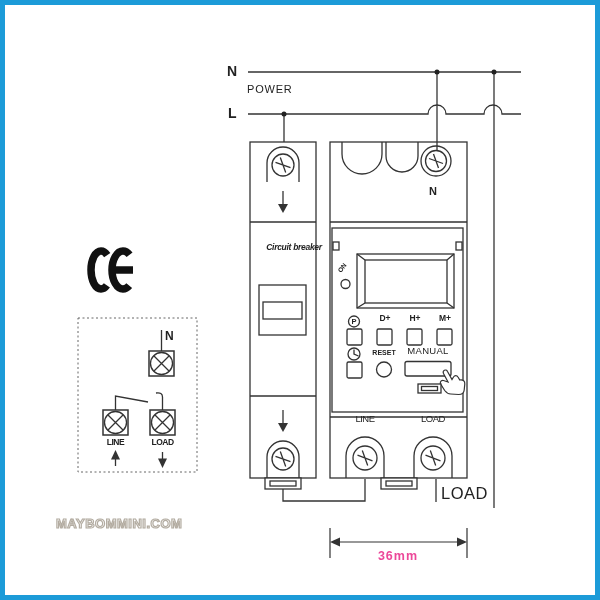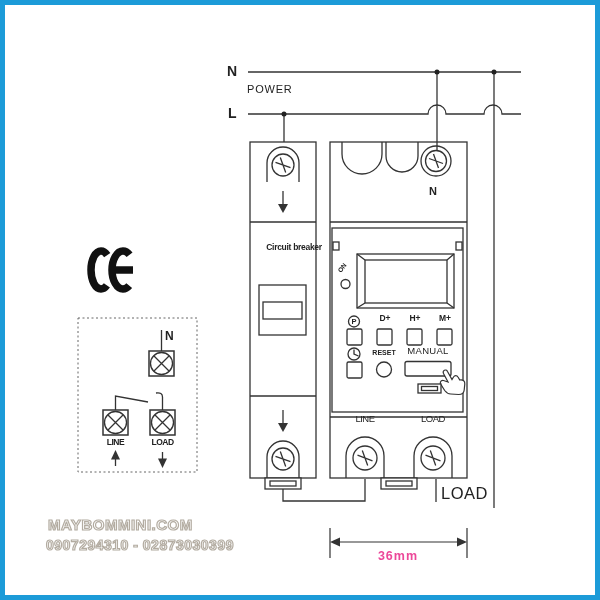--- a/index.html
+++ b/index.html
@@ -181,38 +181,37 @@
         <ellipse cx="123" cy="270" rx="11" ry="19" stroke-dasharray="63 32.8" stroke-dashoffset="79.4"></ellipse>
         <path d="M115 270 H133"></path>
       </g>
     </g>
   </svg>
 
   <div class="lbl" style="left:227px;top:64px;font-size:14px;font-weight:bold;">N</div>
   <div class="lbl" style="left:247px;top:84px;font-size:11px;letter-spacing:.8px;">POWER</div>
   <div class="lbl" style="left:228px;top:106px;font-size:14px;font-weight:bold;">L</div>
 
-  <div class="lbl c" style="left:250px;top:243px;width:88px;font-size:8.5px;font-weight:600;letter-spacing:-.3px;">Circuit breaker</div>
+  <div class="lbl c" style="left:250px;top:243px;width:88px;font-size:8.5px;font-weight:600;letter-spacing:-.3px;font-style:italic;">Circuit breaker</div>
 
   <div class="lbl" style="left:429px;top:186px;font-size:11px;font-weight:600;">N</div>
   <div class="lbl" style="left:337px;top:270px;font-size:6.5px;font-weight:bold;transform:rotate(-52deg);transform-origin:left top;">ON</div>
   <div class="lbl c" style="left:350px;top:318px;width:8px;font-size:7.5px;font-weight:bold;">P</div>
   <div class="lbl c" style="left:376px;top:314px;width:18px;font-size:8.5px;font-weight:bold;">D+</div>
   <div class="lbl c" style="left:406px;top:314px;width:18px;font-size:8.5px;font-weight:bold;">H+</div>
   <div class="lbl c" style="left:436px;top:314px;width:18px;font-size:8.5px;font-weight:bold;">M+</div>
   <div class="lbl c" style="left:369px;top:349px;width:30px;font-size:7px;font-weight:bold;">RESET</div>
   <div class="lbl c" style="left:403px;top:346px;width:50px;font-size:9.5px;font-weight:normal;letter-spacing:.3px;">MANUAL</div>
   <div class="lbl c" style="left:349px;top:414px;width:32px;font-size:9.5px;font-weight:500;letter-spacing:-.5px;">LINE</div>
   <div class="lbl c" style="left:417px;top:414px;width:32px;font-size:9.5px;font-weight:500;letter-spacing:-.5px;">LOAD</div>
 
   <div class="lbl" style="left:441px;top:485px;font-size:16.5px;font-weight:500;letter-spacing:.5px;">LOAD</div>
 
   <div class="lbl c" style="left:368px;top:550px;width:60px;font-size:12.5px;font-weight:bold;letter-spacing:1px;color:#ec4899;">36mm</div>
 
   <div class="lbl" style="left:165px;top:330px;font-size:12px;font-weight:bold;">N</div>
   <div class="lbl c" style="left:99px;top:438px;width:33px;font-size:8.5px;font-weight:600;letter-spacing:-.5px;">LINE</div>
   <div class="lbl c" style="left:146px;top:438px;width:33px;font-size:8.5px;font-weight:600;letter-spacing:-.5px;">LOAD</div>
 
-  <div class="wm" style="left:48px;top:517px;font-size:15px;">MAYBOMMINI.COM</div>
-  <div class="wm" style="left:46px;top:538px;font-size:14px;">0907294310 - 02873030399</div>
+  <div class="wm" style="left:56px;top:517px;font-size:13px;">MAYBOMMINI.COM</div>
 
   <div class="frame"></div>
 </div>
 
 </body></html>

